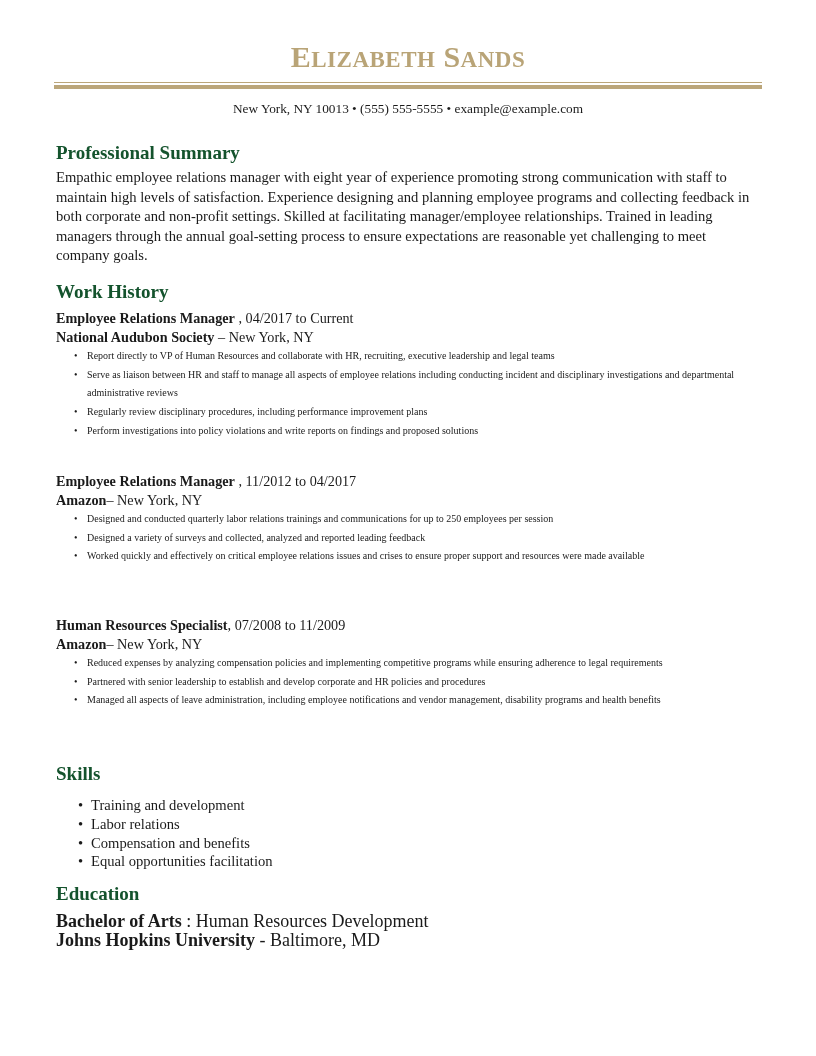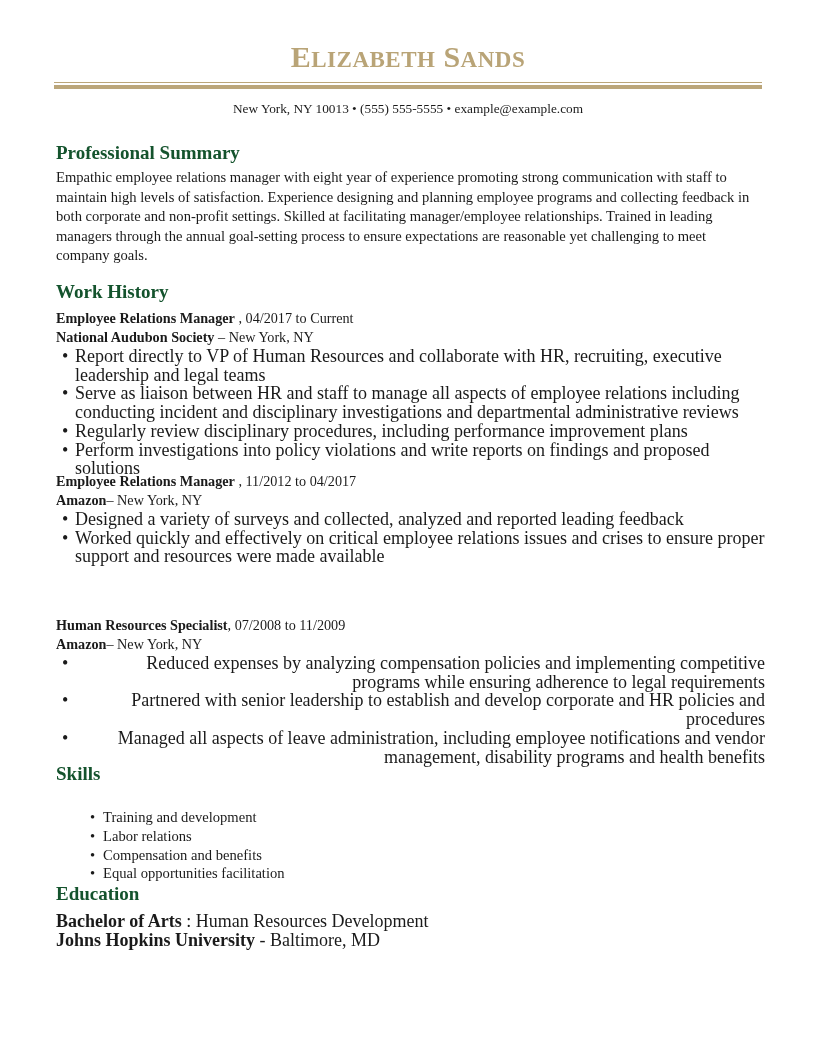--- a/index.html
+++ b/index.html
@@ -12,25 +12,25 @@
   .name .small { font-size: 23px; }
   .rule-thin { position: absolute; left: 54px; width: 708px; top: 82px; height: 1px; background: #BBA67A; }
   .rule-thick { position: absolute; left: 54px; width: 708px; top: 85px; height: 4px; background: #BBA67A; }
   .contact { position: absolute; left: 0; width: 816px; top: 101px; text-align: center;
              font-size: 13.3px; line-height: 16px; }
   .section-title { position: absolute; left: 56px; color: #14532d; font-weight: bold;
                    font-size: 19px; line-height: 22px; }
   .para { position: absolute; left: 56px; width: 700px; font-size: 14.6px; line-height: 19.6px; }
   .job-head { position: absolute; left: 56px; width: 700px; font-size: 14.2px; line-height: 18.6px; }
   .job-head b { font-weight: bold; }
-  ul.bullets { position: absolute; left: 44px; width: 690px; margin: 0; padding: 0 0 0 31px;
-               font-size: 18px; line-height: 18.7px; list-style: none; }
+  ul.bullets { position: absolute; left: 56px; width: 690px; margin: 0; padding: 0 0 0 31px;
+               font-size: 10px; line-height: 18.7px; list-style: none; }
   ul.bullets li { position: relative; }
   ul.bullets li::before { content: "\2022"; position: absolute; left: -13px; top: 0; }
-  ul.skills { position: absolute; margin: 16px; padding: 0 0 0 31px; list-style: none;
+  ul.skills { position: absolute; margin: 4px; padding: 0 0 0 31px; list-style: none;
               font-size: 14.6px; line-height: 18.8px; }
   ul.skills li { position: relative; }
   ul.skills li::before { content: "\2022"; position: absolute; left: -13px; top: 0; }
   .edu { position: absolute; left: 56px; font-size: 18px; line-height: 19px; }
 </style>
 </head>
 <body>
 
 <div class="page">
 
@@ -56,29 +56,30 @@
     <li>Serve as liaison between HR and staff to manage all aspects of employee relations including conducting incident and disciplinary investigations and departmental administrative reviews</li>
     <li>Regularly review disciplinary procedures, including performance improvement plans</li>
     <li>Perform investigations into policy violations and write reports on findings and proposed solutions</li>
   </ul>
 
   <div class="job-head" style="top:472px;">
     <b>Employee Relations Manager</b><span> , 11/2012 to 04/2017</span><br>
     <b>Amazon</b><span>– New York, NY</span>
   </div>
   <ul class="bullets" style="top:510px;">
+    <li>Designed and conducted quarterly labor relations trainings and communications for up to 250 employees per session</li>
     <li>Designed a variety of surveys and collected, analyzed and reported leading feedback</li>
     <li>Worked quickly and effectively on critical employee relations issues and crises to ensure proper support and resources were made available</li>
   </ul>
 
   <div class="job-head" style="top:616px;">
     <b>Human Resources Specialist</b><span>, 07/2008 to 11/2009</span><br>
     <b>Amazon</b><span>– New York, NY</span>
   </div>
-  <ul class="bullets" style="top:654px;text-align:right;">
+  <ul class="bullets" style="top:654px;">
     <li>Reduced expenses by analyzing compensation policies and implementing competitive programs while ensuring adherence to legal requirements</li>
     <li>Partnered with senior leadership to establish and develop corporate and HR policies and procedures</li>
     <li>Managed all aspects of leave administration, including employee notifications and vendor management, disability programs and health benefits</li>
   </ul>
 
   <div class="section-title" style="top:763px;">Skills</div>
   <ul class="skills" style="left:56px; top:792px; width:340px;">
     <li>Training and development</li>
     <li>Labor relations</li>
     <li>Compensation and benefits</li>

